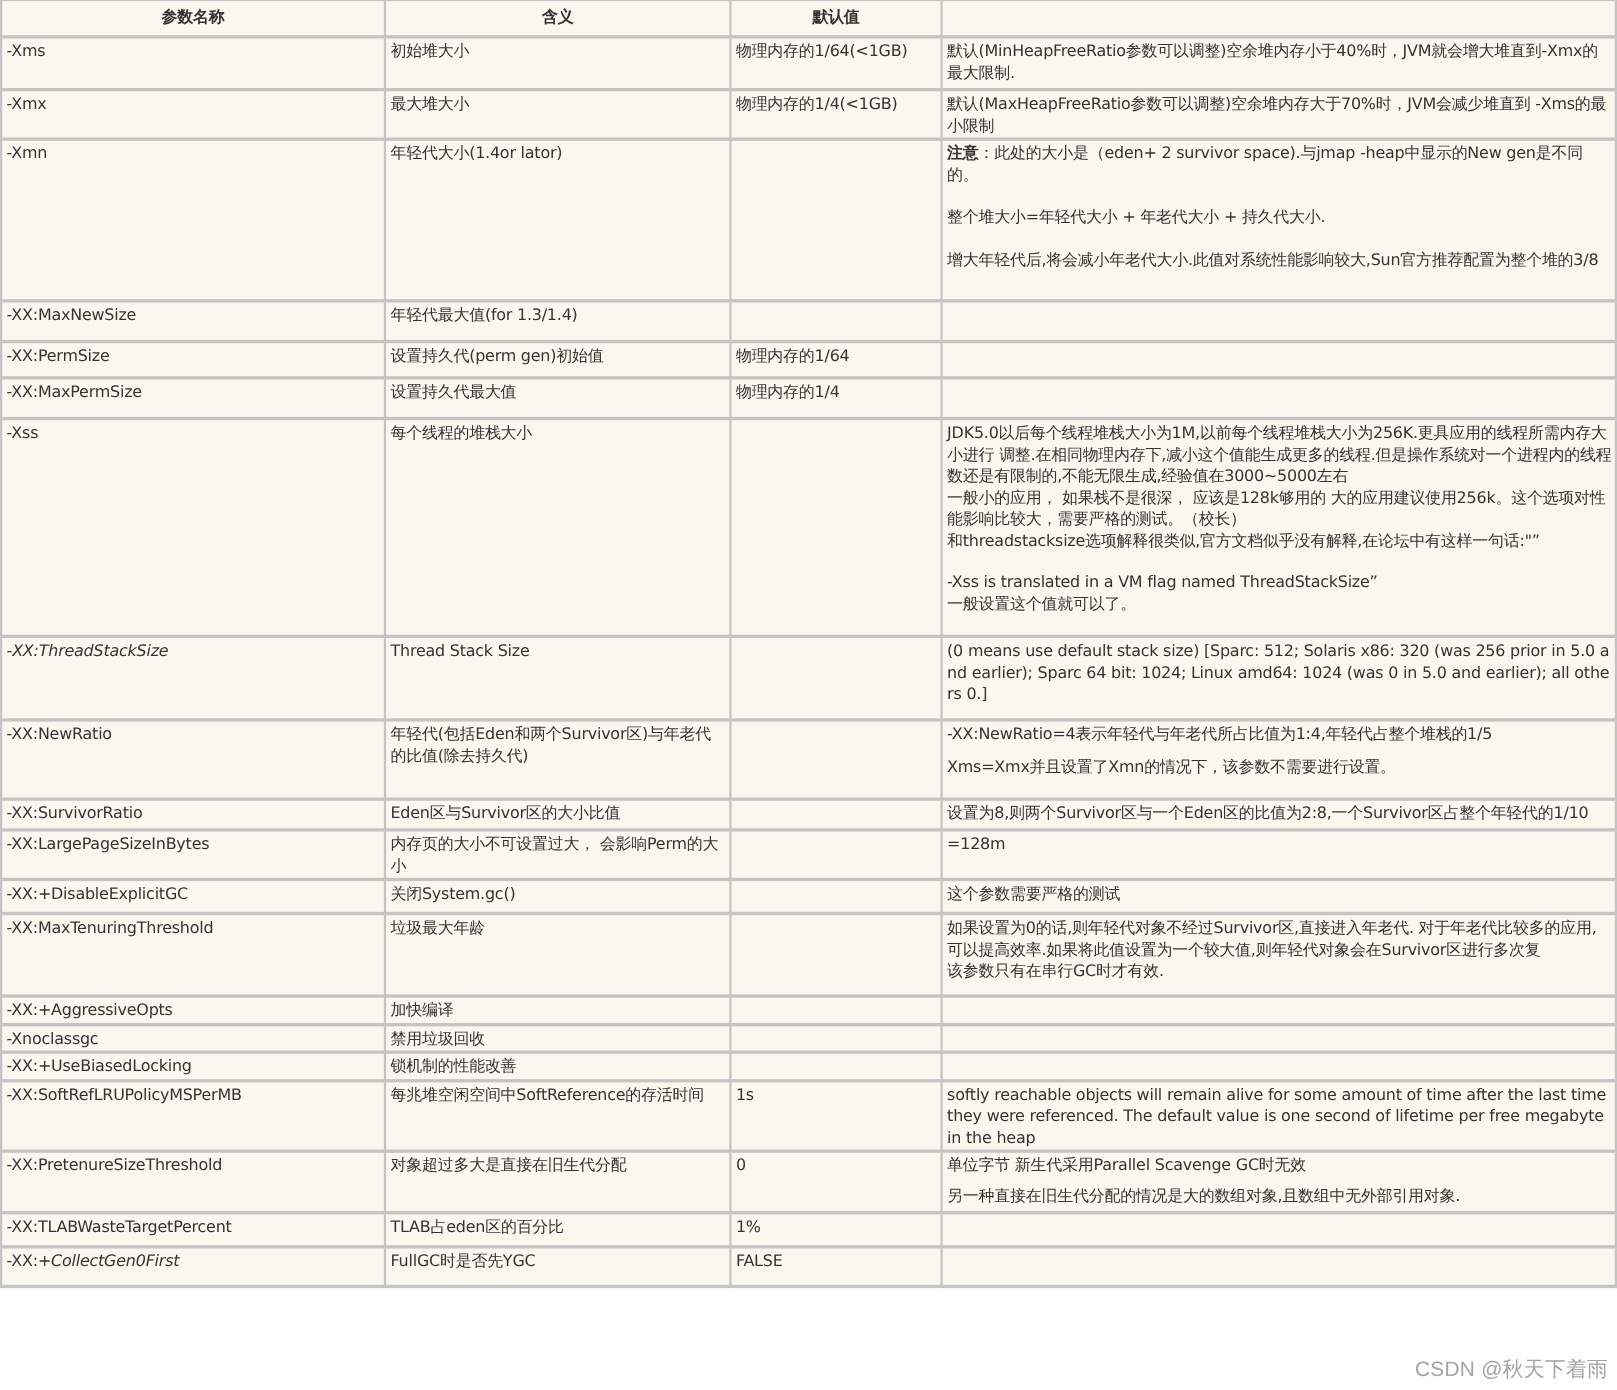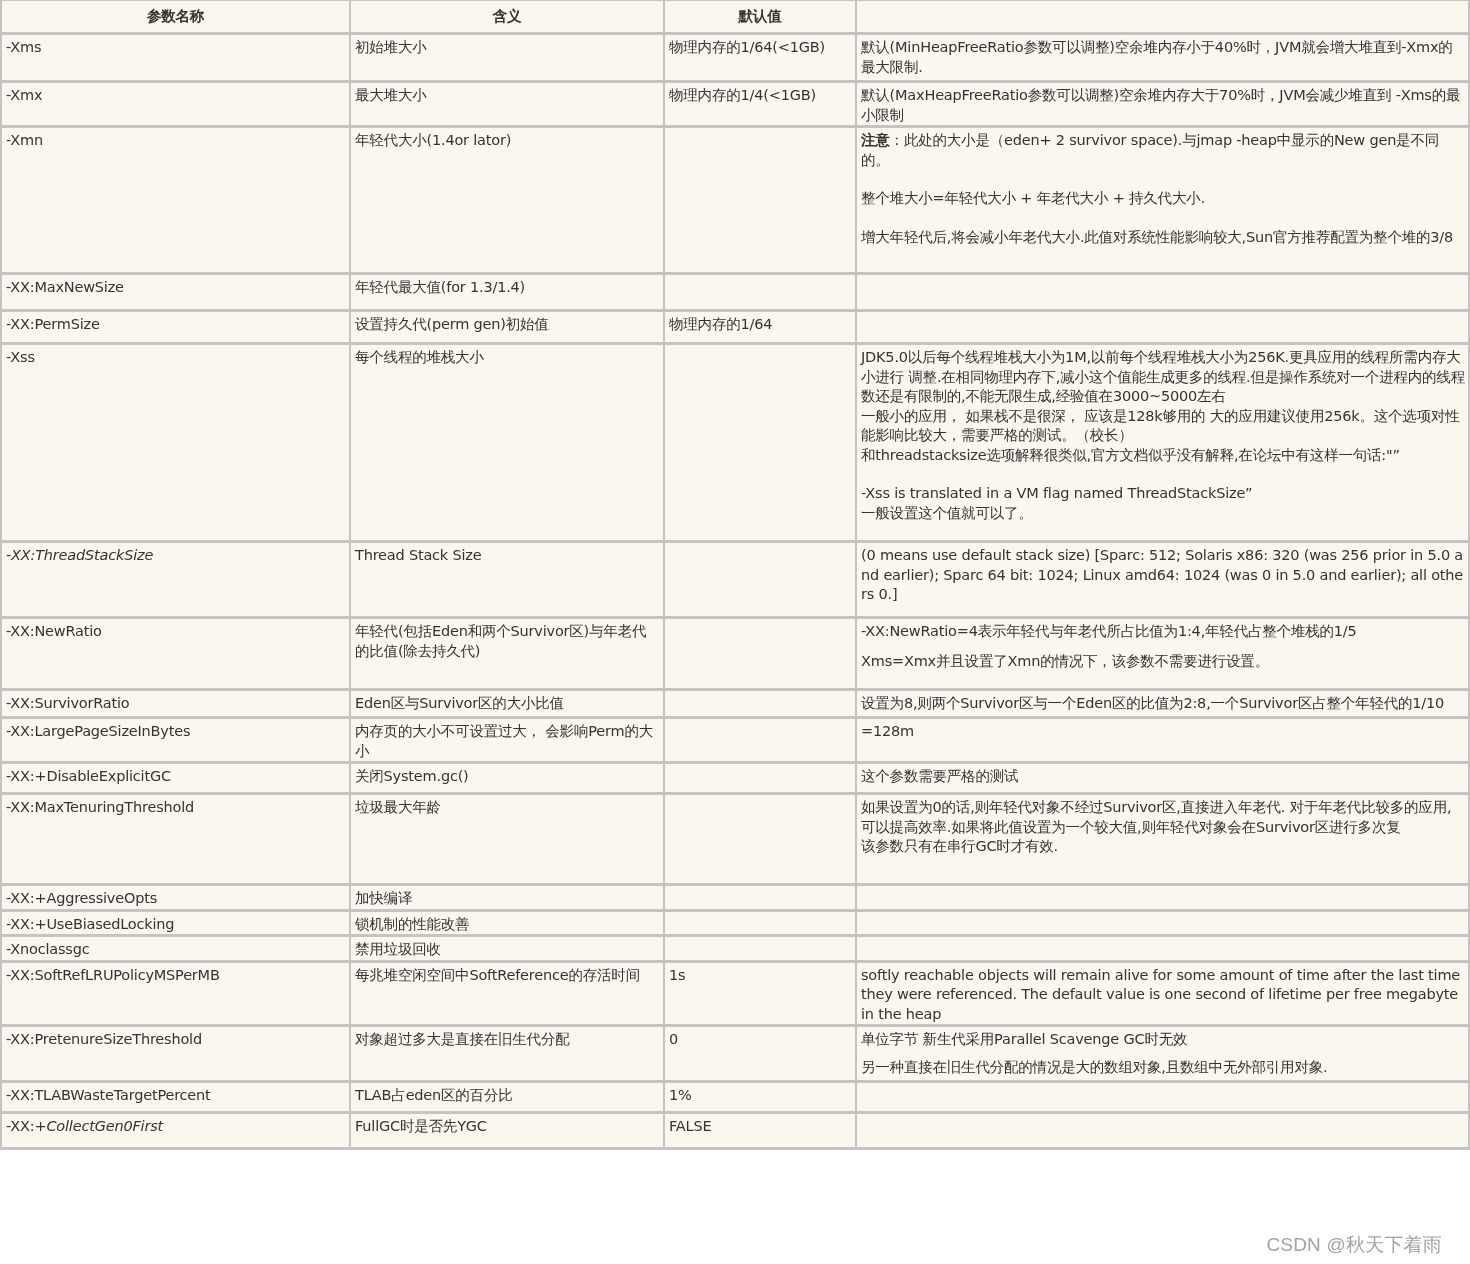--- a/index.html
+++ b/index.html
@@ -15,21 +15,21 @@
     letter-spacing: -0.2px;
   }
   table.params tr:first-child th { border-top: 3px solid #c4c4c4; }
   table.params th { font-weight: bold; text-align: center; vertical-align: middle; padding: 0; color: #333; font-size: 14.5px; }
   td.name { color: #1d2a66; }
   td.name .it { font-style: italic; }
   .para { margin: 0; }
   .gap { height: 10px; }
   .gap2 { height: 19px; }
   .bold { font-weight: bold; font-family: Liberation Serif, serif; }
-  .watermark { position: absolute; right: 28px; bottom: 6px; color: #a3a3a3;
+  .watermark { position: absolute; right: 8px; bottom: 6px; color: #a3a3a3;
                font-size: 19px; font-family: "Liberation Sans", "DejaVu Sans", sans-serif; letter-spacing: 0.2px; text-align: right; }
   .topstrip { position: absolute; left: 0; top: 0; width: 1470px; height: 4px; background: #faf7ef; }
 </style>
 </head>
 <body>
 
 <div class="topstrip"></div>
 
 <div class="wrap">
 <table class="params">
@@ -86,20 +86,26 @@
     <td></td>
   </tr>
 
   <tr style="height:33px">
     <td class="name">-XX:PermSize</td>
     <td>设置持久代(perm gen)初始值</td>
     <td>物理内存的1/64</td>
     <td></td>
   </tr>
 
+  <tr style="height:37px">
+    <td class="name">-XX:MaxPermSize</td>
+    <td>设置持久代最大值</td>
+    <td>物理内存的1/4</td>
+    <td></td>
+  </tr>
 
   <tr style="height:198px">
     <td class="name">-Xss</td>
     <td>每个线程的堆栈大小</td>
     <td></td>
     <td>
       <p class="para">JDK5.0以后每个线程堆栈大小为1M,以前每个线程堆栈大小为256K.更具应用的线程所需内存大小进行 调整.在相同物理内存下,减小这个值能生成更多的线程.但是操作系统对一个进程内的线程数还是有限制的,不能无限生成,经验值在3000~5000左右</p>
       <p class="para">一般小的应用， 如果栈不是很深， 应该是128k够用的 大的应用建议使用256k。这个选项对性能影响比较大，需要严格的测试。（校长）</p>
       <p class="para">和threadstacksize选项解释很类似,官方文档似乎没有解释,在论坛中有这样一句话:"”</p>
       <div class="gap2"></div>
@@ -151,47 +157,47 @@
 
   <tr style="height:31px">
     <td class="name">-XX:+DisableExplicitGC</td>
     <td>关闭System.gc()</td>
     <td></td>
     <td>
             <p class="para">这个参数需要严格的测试</p>
           </td>
   </tr>
 
-  <tr style="height:91px">
+  <tr style="height:75px">
     <td class="name">-XX:MaxTenuringThreshold</td>
     <td>垃圾最大年龄</td>
     <td></td>
     <td>
       <p class="para">如果设置为0的话,则年轻代对象不经过Survivor区,直接进入年老代. 对于年老代比较多的应用,可以提高效率.如果将此值设置为一个较大值,则年轻代对象会在Survivor区进行多次复</p>
       <p class="para">该参数只有在串行GC时才有效.</p>
     </td>
   </tr>
 
   <tr style="height:25px">
     <td class="name">-XX:+AggressiveOpts</td>
     <td>加快编译</td>
     <td></td>
     <td></td>
   </tr>
 
+  <tr style="height:25px">
+    <td class="name">-Xnoclassgc</td>
+    <td>禁用垃圾回收</td>
+    <td></td>
+    <td></td>
+  </tr>
+
   <tr style="height:23px">
     <td class="name">-XX:+UseBiasedLocking</td>
     <td>锁机制的性能改善</td>
-    <td></td>
-    <td></td>
-  </tr>
-
-  <tr style="height:25px">
-    <td class="name">-Xnoclassgc</td>
-    <td>禁用垃圾回收</td>
     <td></td>
     <td></td>
   </tr>
 
   <tr style="height:64px">
     <td class="name">-XX:SoftRefLRUPolicyMSPerMB</td>
     <td>每兆堆空闲空间中SoftReference的存活时间</td>
     <td>1s</td>
     <td>
             <p class="para">softly reachable objects will remain alive for some amount of time after the last time they were referenced. The default value is one second of lifetime per free megabyte in the heap</p>

